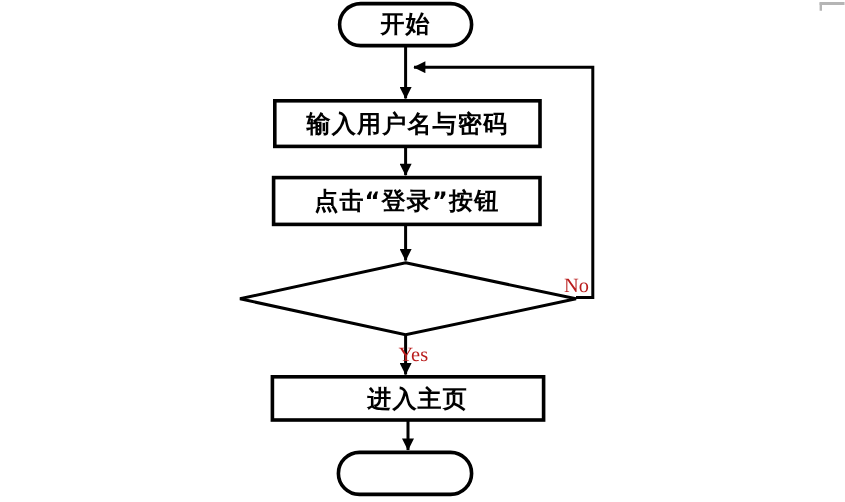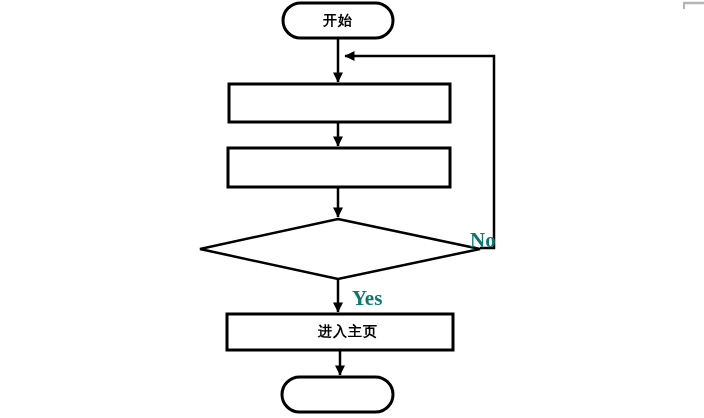--- a/index.html
+++ b/index.html
@@ -8,37 +8,37 @@
     width: 704px; height: 418px;
     background: #ffffff;
     font-family: "DejaVu Sans", "Liberation Sans", sans-serif;
     overflow: hidden;
   }
   .layer-svg { position: absolute; left: 0; top: 0; }
   .node-label {
     position: absolute;
     display: flex; align-items: center; justify-content: center;
     font-weight: bold; color: #000000;
-    font-size: 14px; letter-spacing: 1px;
+    font-size: 20px; letter-spacing: 1px;
     white-space: nowrap; pointer-events: none;
   }
   .edge-label {
     position: absolute;
     font-family: "Liberation Serif", "DejaVu Serif", serif;
-    font-weight: bold; font-size: 21px; color: #0f766e;
+    font-weight: normal; font-size: 17px; color: #b91c1c;
     white-space: nowrap; pointer-events: none;
   }
   
   .lbl-start  { left: 283px; top: 3px;   width: 110px; height: 35px; }
   .lbl-input  { left: 229px; top: 84px;  width: 221px; height: 38px; }
   .lbl-click  { left: 228px; top: 148px; width: 222px; height: 39px; }
   .lbl-verify { left: 200px; top: 219px; width: 280px; height: 60px; }
   .lbl-home   { left: 227px; top: 314px; width: 242px; height: 36px; }
   .lbl-end    { left: 282px; top: 377px; width: 111px; height: 35px; }
-  .lbl-yes    { left: 352px; top: 286px; }
+  .lbl-yes    { left: 332px; top: 286px; }
   .lbl-no     { left: 470px; top: 228px; }
 </style>
 </head>
 <body>
 
 <div class="stage">
 
   <svg class="layer-svg" width="704" height="418" viewBox="0 0 704 418">
     <defs>
       <marker id="arrow" viewBox="0 0 10 10" refX="9.5" refY="5" markerUnits="userSpaceOnUse" markerWidth="11" markerHeight="10" orient="auto">
@@ -62,18 +62,20 @@
 
     <rect x="283" y="3" width="110" height="35" rx="17.5" ry="17.5" fill="#ffffff" stroke="#000000" stroke-width="3"></rect>
     <rect x="229" y="84" width="221" height="38" fill="#ffffff" stroke="#000000" stroke-width="3"></rect>
     <rect x="228" y="148" width="222" height="39" fill="#ffffff" stroke="#000000" stroke-width="3"></rect>
     <polygon points="338,219 480,249 338,279 200,249" fill="#ffffff" stroke="#000000" stroke-width="2.5"></polygon>
     <rect x="227" y="314" width="226" height="36" fill="#ffffff" stroke="#000000" stroke-width="3"></rect>
     <rect x="282" y="377" width="111" height="35" rx="17.5" ry="17.5" fill="#ffffff" stroke="#000000" stroke-width="3"></rect>
   </svg>
 
   <div class="node-label lbl-start">开始</div>
+  <div class="node-label lbl-input">输入用户名与密码</div>
+  <div class="node-label lbl-click">点击“登录”按钮</div>
   <div class="node-label lbl-home">进入主页</div>
 
   <div class="edge-label lbl-yes">Yes</div>
   <div class="edge-label lbl-no">No</div>
 
 </div>
 
 </body></html>

